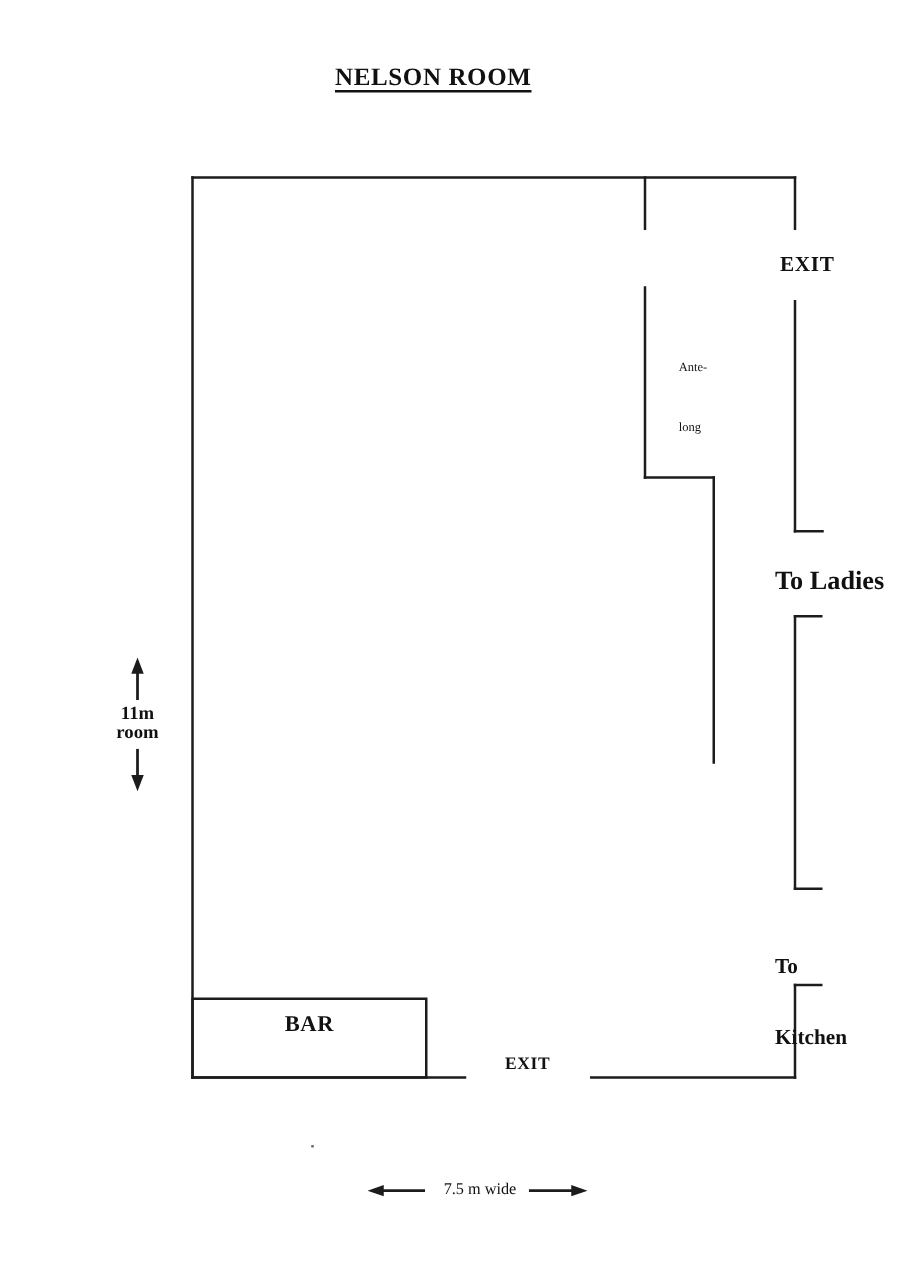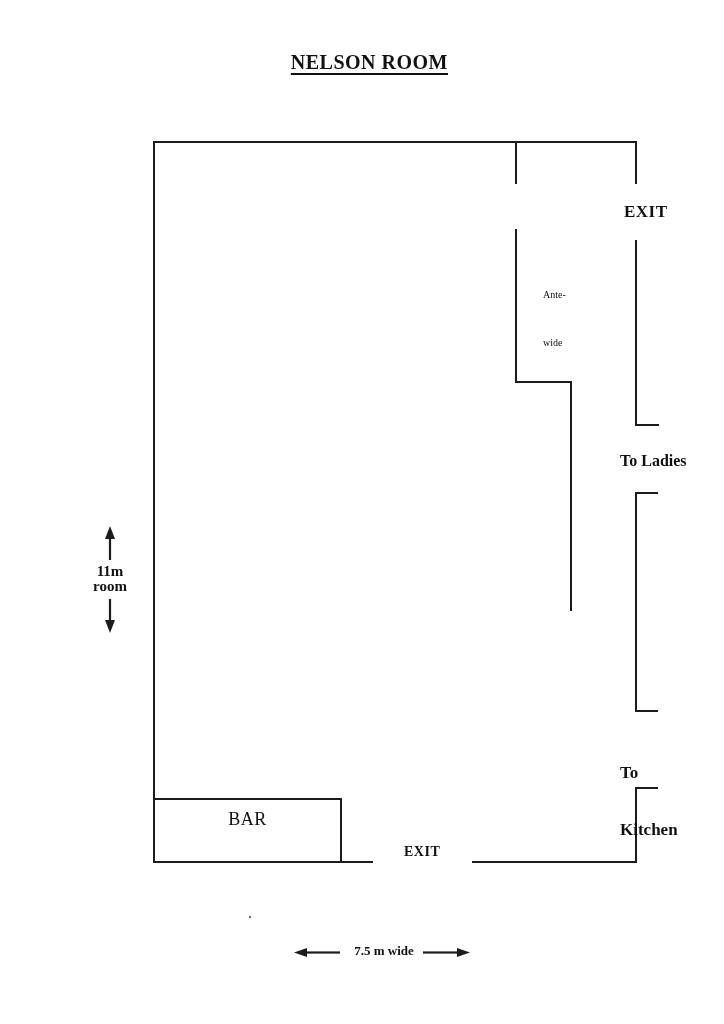--- a/index.html
+++ b/index.html
@@ -13,46 +13,45 @@
     width:724px;height:1024px;
     background:var(--bg);
     font-family:"Liberation Serif","DejaVu Serif",serif;
     color:var(--text);
     overflow:hidden;
   }
   .wall{position:absolute;background:var(--wall);}
   .lbl{position:absolute;white-space:pre;}
   .title{
     position:absolute;left:268px;top:51px;width:170px;
-    text-align:right;font-size:20px;font-weight:bold;
+    text-align:left;font-size:20px;font-weight:bold;
     letter-spacing:.5px;
     text-decoration:underline;
     text-decoration-thickness:2px;
     text-underline-offset:4px;
-    margin-left:10px;
   }
   .exit-top{left:624px;top:202px;font-size:17px;font-weight:bold;letter-spacing:.5px;}
   .ante{left:543px;top:255px;font-size:10px;line-height:16px;}
-  .ladies{left:620px;top:452px;font-size:16px;font-weight:bold;}
+  .ladies{left:620px;top:452px;font-size:21px;font-weight:bold;}
   .kitchen{left:620px;top:725px;font-size:17px;font-weight:bold;line-height:19px;}
   .exit-bottom{left:404px;top:844px;font-size:14px;font-weight:bold;letter-spacing:.5px;}
   .bar{
     position:absolute;left:153px;top:798px;width:189px;height:65px;
     border:2px solid var(--wall);box-sizing:border-box;
     display:flex;justify-content:center;align-items:flex-start;
     padding-top:9px;
   }
-  .bar-label{font-size:18px;font-weight:normal;letter-spacing:.5px;}
+  .bar-label{font-size:18px;font-weight:bold;letter-spacing:.5px;}
   .dim-length{
     position:absolute;left:85px;top:564px;width:50px;
     text-align:center;font-size:15px;font-weight:bold;line-height:15px;
   }
   .dim-width{
     position:absolute;left:339px;top:943px;width:90px;
-    text-align:center;font-size:13px;font-weight:bold;
+    text-align:center;font-size:13px;font-weight:normal;
   }
   .arrow{position:absolute;}
   .arrow svg{display:block;}
   .dot{position:absolute;left:249px;top:916px;width:2px;height:2px;background:#6a6a6a;}
 </style>
 </head>
 <body>
 
 <div class="plan">
 
@@ -74,21 +73,21 @@
 
   <div class="wall" style="left:515px;top:141px;width:2px;height:43px;"></div>
   <div class="wall" style="left:515px;top:229px;width:2px;height:154px;"></div>
   <div class="wall" style="left:515px;top:381px;width:57px;height:2px;"></div>
   <div class="wall" style="left:570px;top:381px;width:2px;height:230px;"></div>
 
   <div class="lbl exit-top">EXIT</div>
 
   <div class="lbl ante">
     <div>Ante-</div>
-    <div>wide</div>
+    <div>long</div>
   </div>
 
   <div class="lbl ladies">To Ladies</div>
 
   <div class="lbl kitchen">
     <div>To</div>
     <div>Kitchen</div>
   </div>
 
   <div class="bar">

